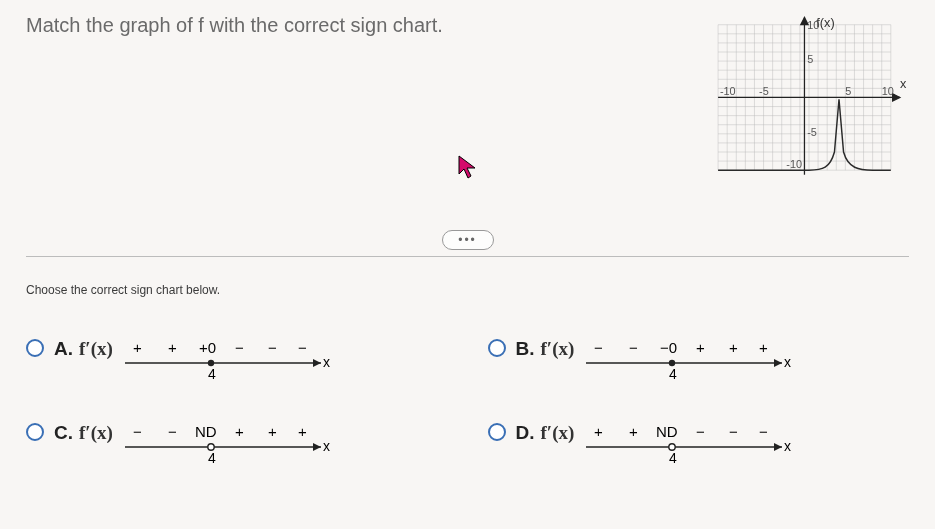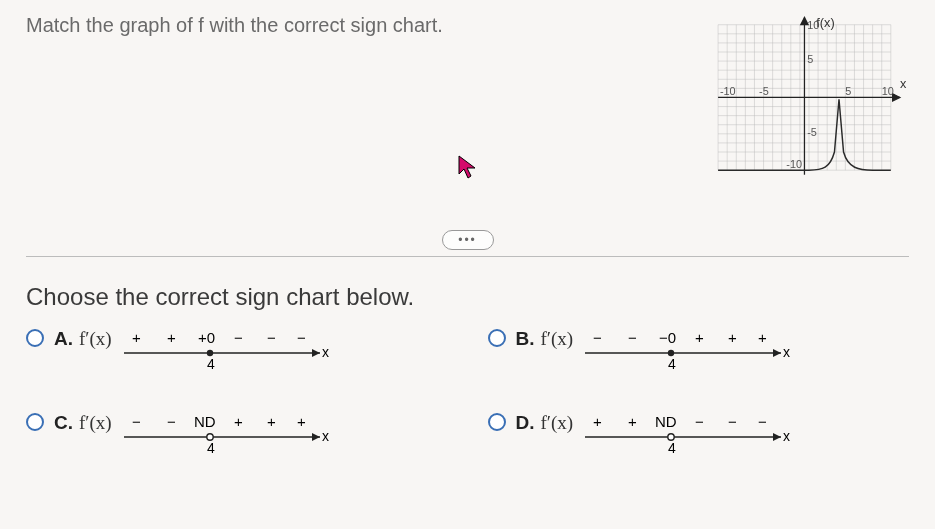--- a/index.html
+++ b/index.html
@@ -5,27 +5,27 @@
     * { box-sizing: border-box; margin: 0; padding: 0; }
     body { font-family: Arial, sans-serif; width: 935px; height: 529px; background: #f8f6f4; color: #333; position: relative; }
     .page { padding: 12px 26px; }
     .question-row { display: flex; align-items: flex-start; }
     .question-text { font-size: 20px; color: #6a6a6a; flex: 1; padding-top: 2px; }
     .graph-box { width: 200px; height: 180px; position: relative; margin-left: 10px; }
     .graph-svg { width: 100%; height: 100%; display: block; }
     .cursor { position: absolute; left: 457px; top: 154px; pointer-events: none; }
     .expand-pill { width: 52px; height: 20px; border: 1.5px solid #999; border-radius: 12px; margin: 38px auto 6px; display: flex; align-items: center; justify-content: center; color: #666; font-size: 12px; letter-spacing: 2px; background: #fdfdfc; }
     .hr { border: none; border-top: 1px solid #bcbcbc; margin: 0 0 26px; }
-    .choose-label { font-size: 24px; color: #3a3a3a; margin-bottom: 16px; }
+    .choose-label { font-size: 12px; color: #3a3a3a; margin-bottom: 40px; }
     .options { display: grid; grid-template-columns: 1fr 1fr; row-gap: 30px; column-gap: 40px; }
     .option { display: flex; align-items: flex-start; gap: 10px; }
     .radio { width: 18px; height: 18px; border: 2px solid #3a6fb5; border-radius: 50%; background: #fff; margin-top: 2px; flex-shrink: 0; cursor: pointer; }
     .opt-label { font-size: 19px; font-weight: bold; color: #222; margin-right: 6px; margin-top: 1px; }
     .opt-body { display: flex; align-items: flex-start; }
-    .fprime { font-family: 'Times New Roman', serif; font-size: 19px; margin-right: 10px; margin-top: 1px; }
+    .fprime { font-family: 'Times New Roman', serif; font-size: 19px; margin-right: 10px; margin-top: 1px; font-weight: bold; }
     .signchart { display: inline-block; }
     .tick-lbl { font-size: 12px; fill: #555; }
     .axis-lbl { font-size: 14px; fill: #333; }
   </style>
 </head>
 <body>
 
 <div class="page">
   <div class="question-row">
     <div class="question-text">Match the graph of f with the correct sign chart.</div>

